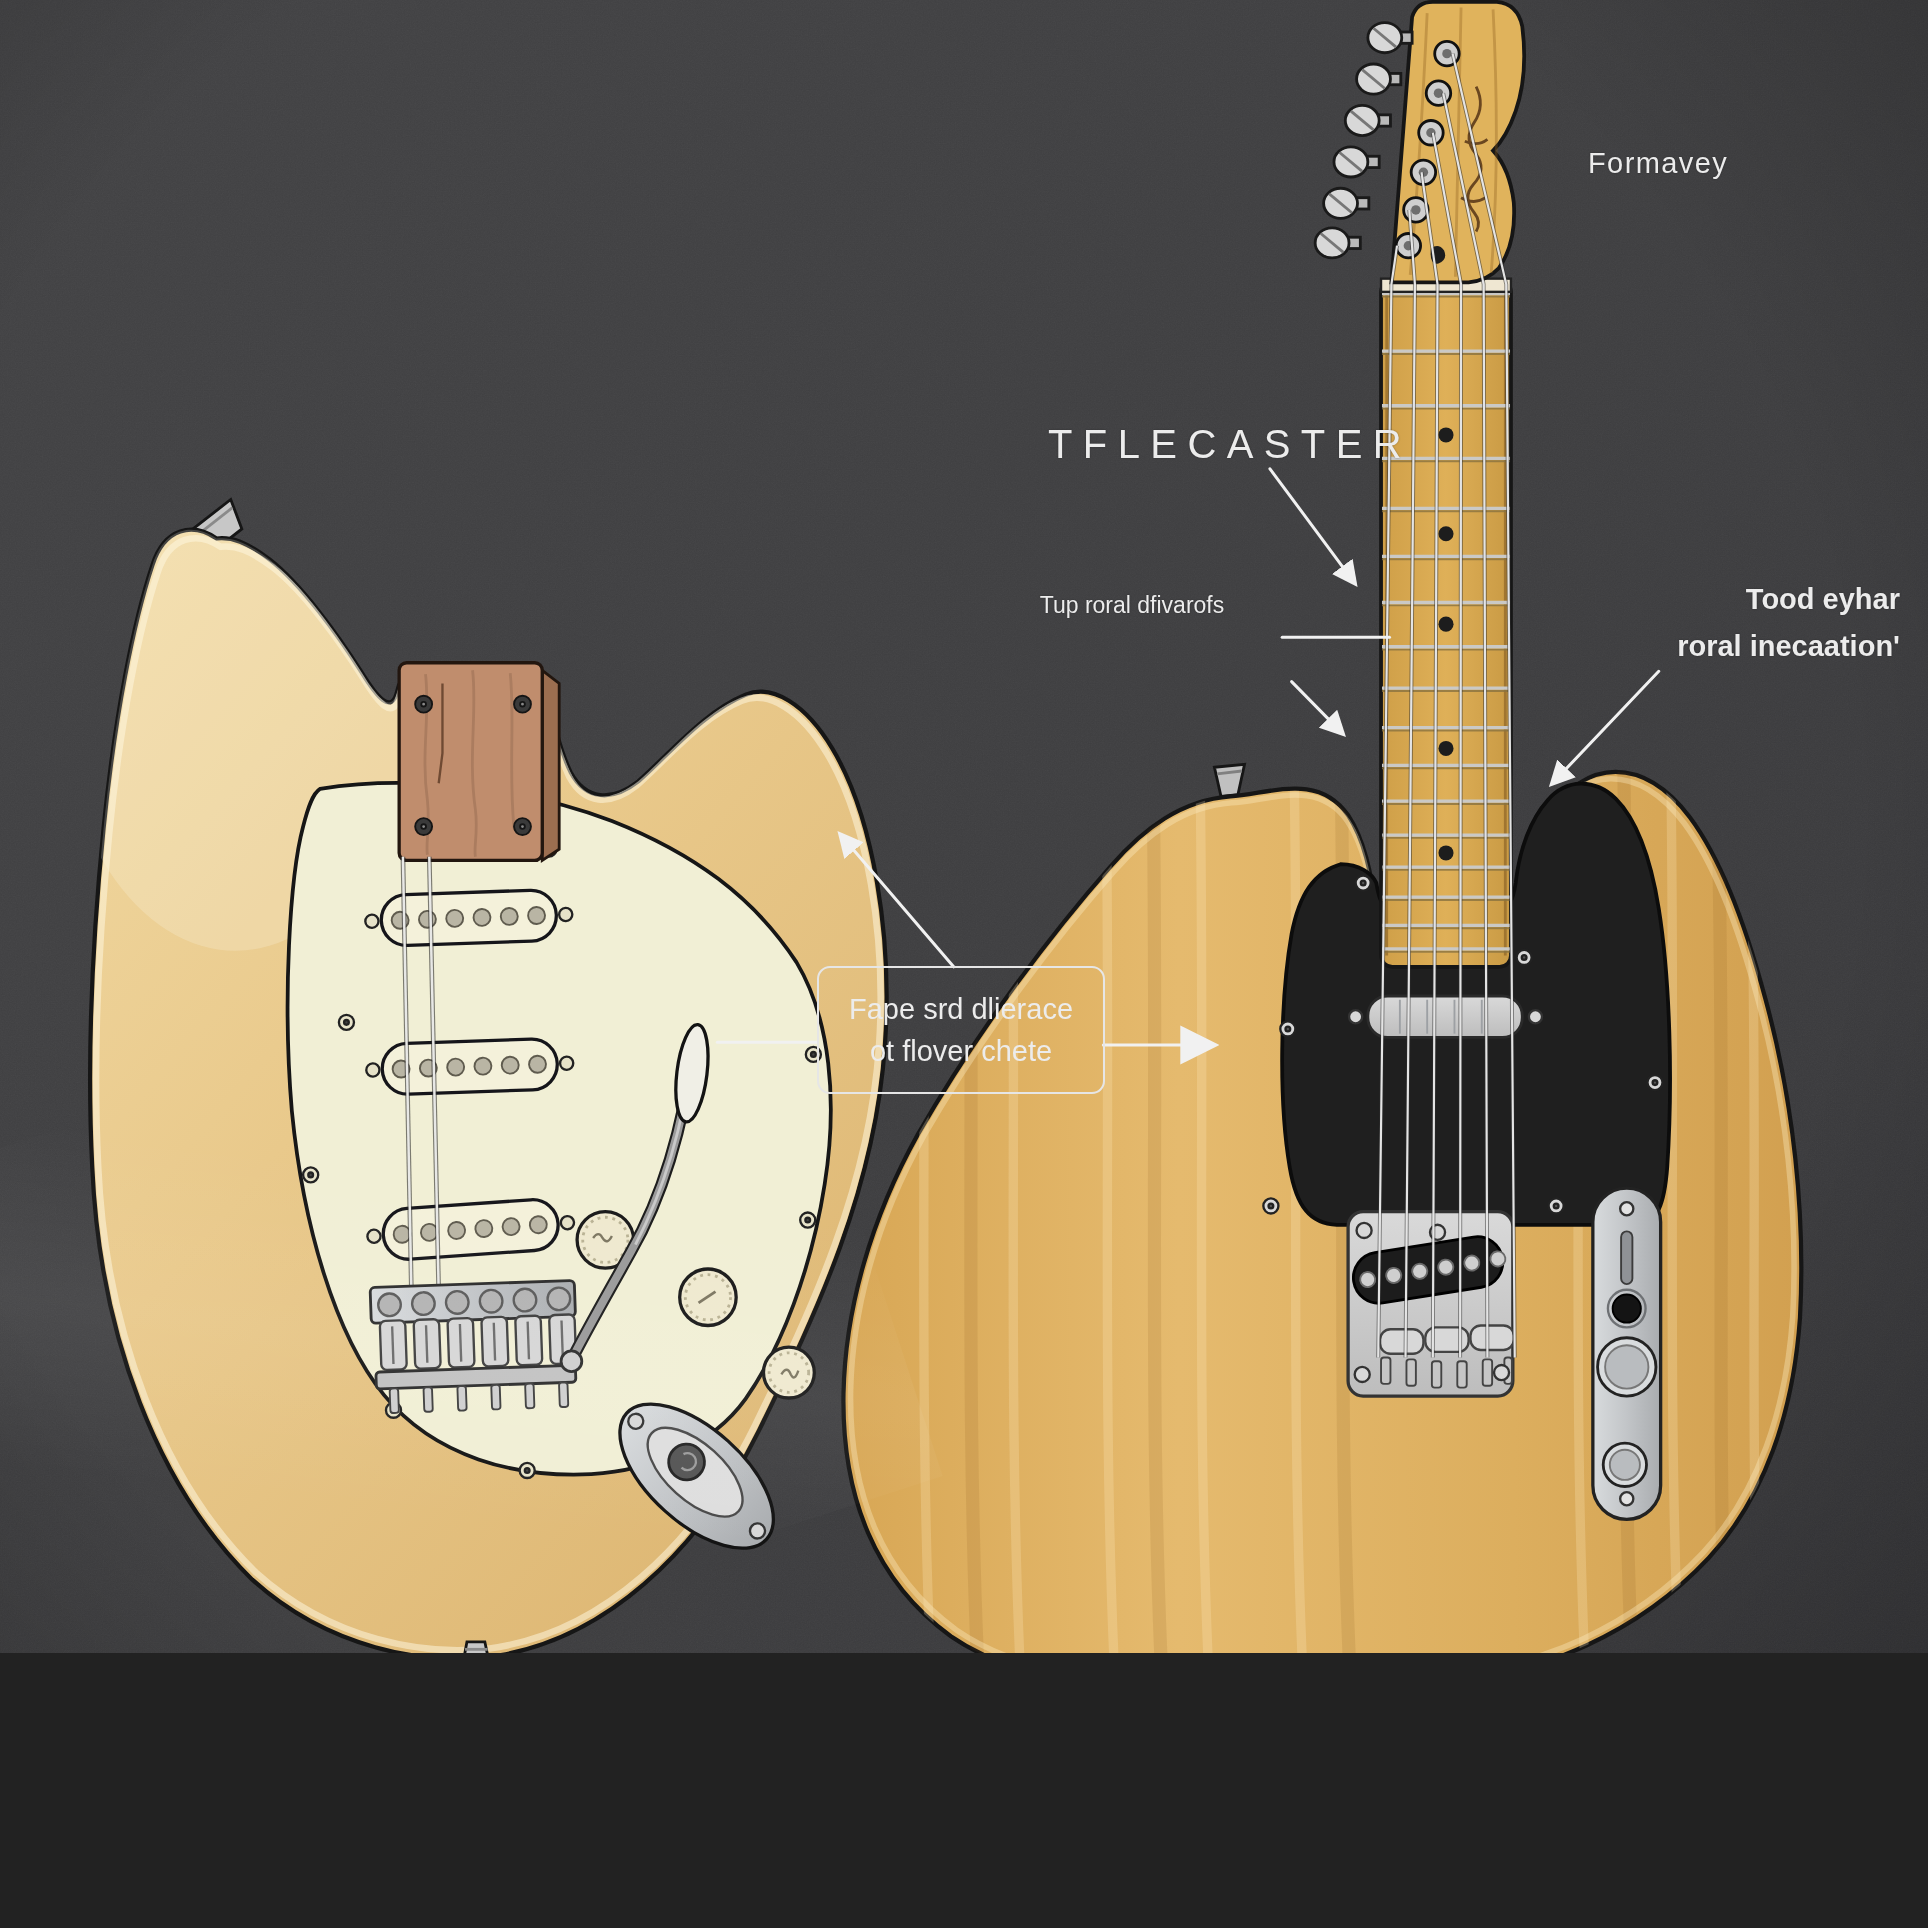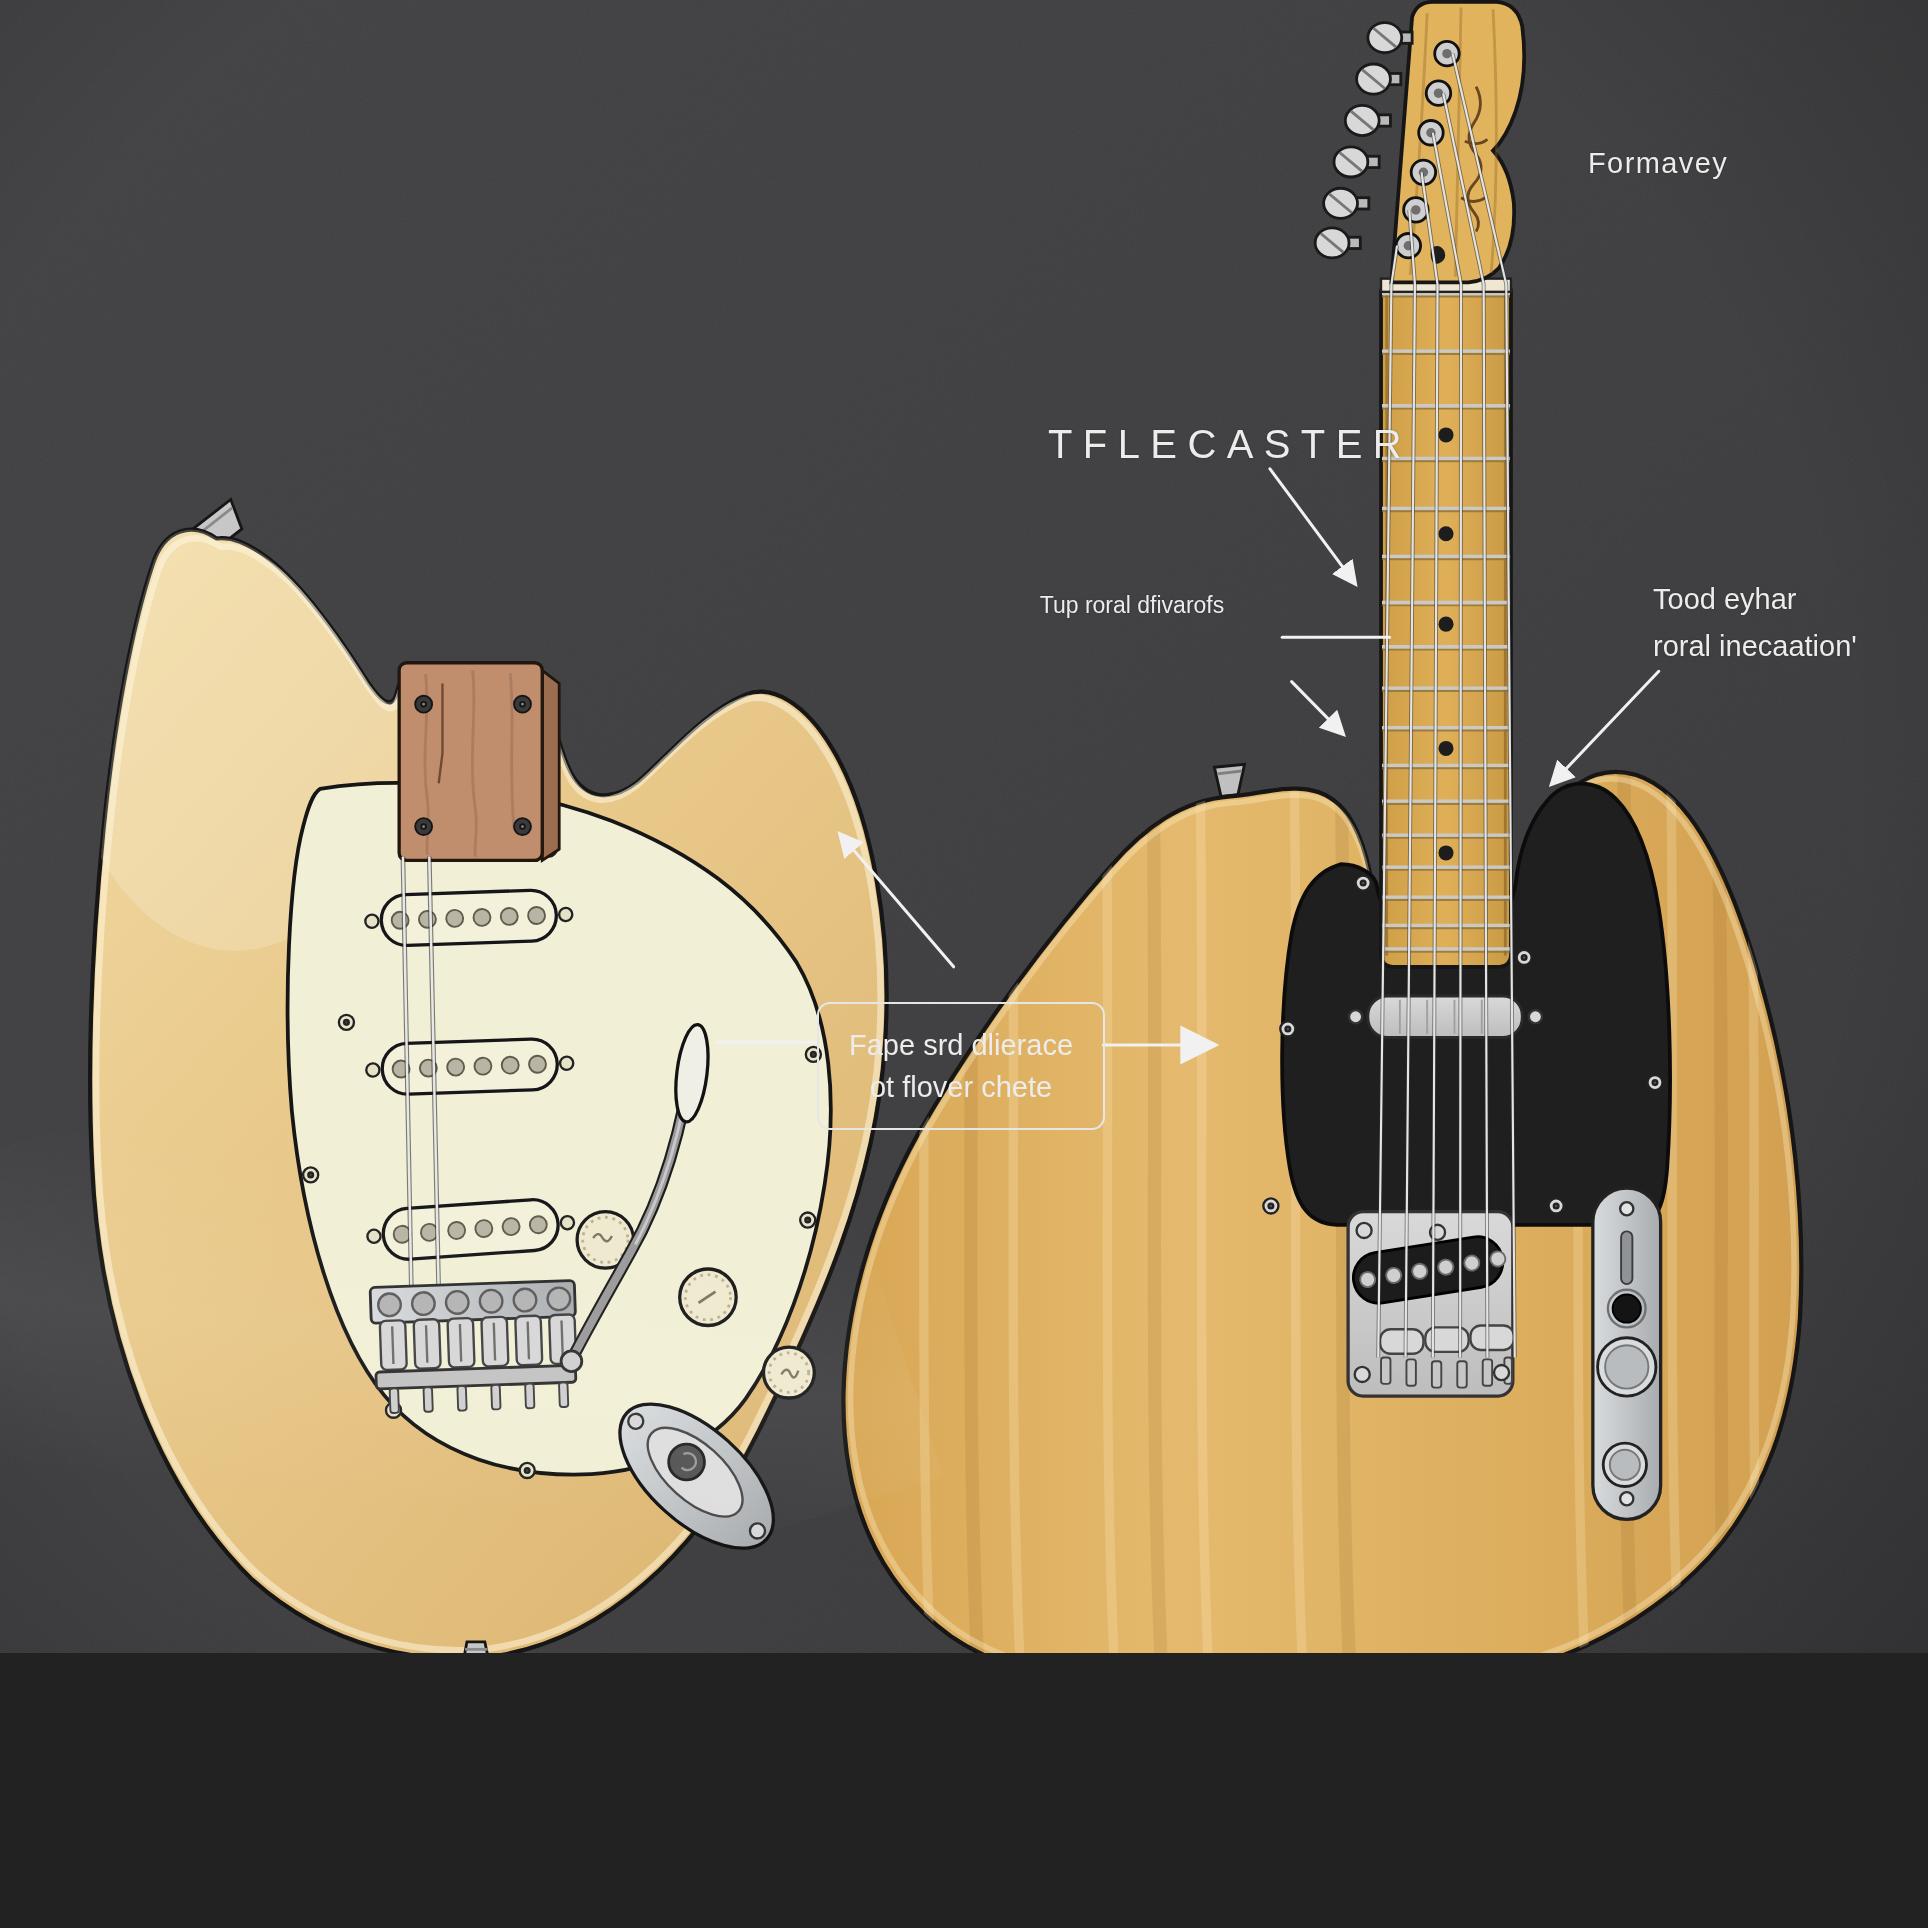--- a/index.html
+++ b/index.html
@@ -10,26 +10,26 @@
   }
   svg.art{position:absolute;left:0;top:0;width:1928px;height:1928px;display:block;}
   .label{
     position:absolute;color:#ececec;white-space:nowrap;
     font-family:"Liberation Sans", sans-serif;
     text-shadow:0 0 1.9px rgba(0,0,0,.35);
   }
   .brand{left:1588px;top:147px;font-size:29px;letter-spacing:1.4px;}
   .model{left:1048px;top:422px;font-size:40px;letter-spacing:10.4px;}
   .note-neck{left:965px;top:579px;width:334px;text-align:center;font-size:23px;line-height:53px;}
-  .note-body{left:1653px;top:576px;width:247px;text-align:left;font-size:29px;line-height:47px;}
+  .note-body{left:1653px;top:576px;width:247px;text-align:right;font-size:29px;line-height:47px;font-weight:bold;}
   .callout{
     position:absolute;left:817px;top:966px;width:284px;height:124px;
     border:2.8px solid #e6e6e6;border-radius:13px;color:#ececec;
     display:flex;flex-direction:column;align-items:center;justify-content:center;
-    font-size:29px;line-height:42px;text-align:center;margin-top:36px;
+    font-size:29px;line-height:42px;text-align:center;
   }
   .sheen{
     position:absolute;left:-207px;top:1055px;width:1083px;height:603px;
     background:linear-gradient(25deg, rgba(255,255,255,0) 35%, rgba(255,255,255,0.05) 52%, rgba(255,255,255,0) 70%);
     transform:rotate(-18deg);pointer-events:none;
   }
 </style>
 </head>
 <body>
 

